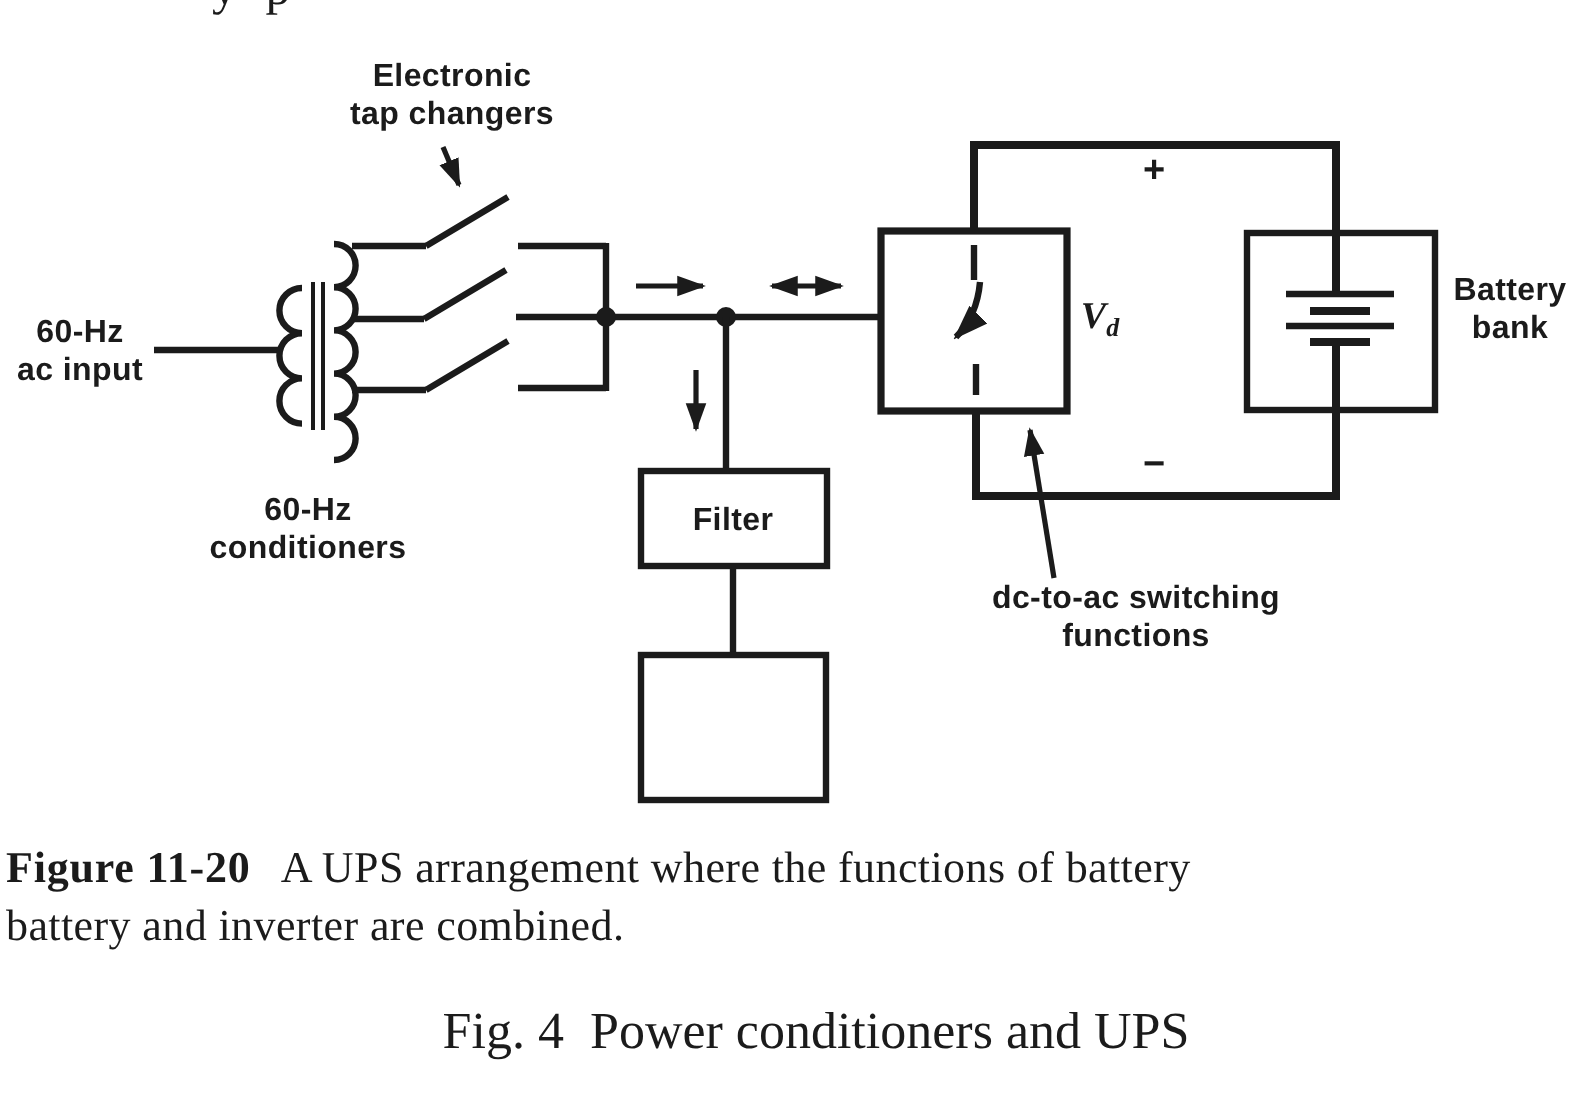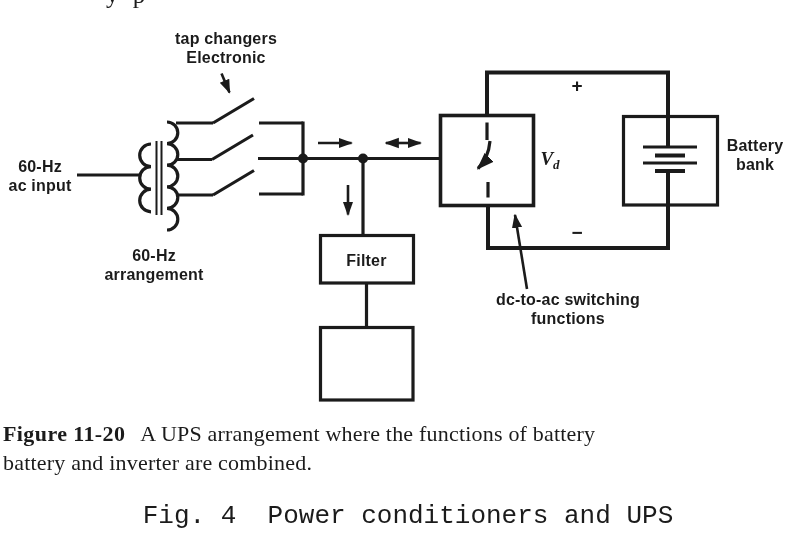--- a/index.html
+++ b/index.html
@@ -34,21 +34,21 @@
     font-size:25px;letter-spacing:4px;white-space:pre;
   }
   .caption{
     position:absolute;left:3px;top:419px;width:784px;
     font-family:"Liberation Serif",serif;font-size:22px;line-height:29px;
     letter-spacing:.2px;
   }
   .caption .fignum{font-weight:bold;margin-right:15px;letter-spacing:.4px;}
   .figtitle{
     position:absolute;left:26px;top:501px;width:764px;text-align:center;
-    font-family:Liberation Mono, monospace;font-size:26px;white-space:pre;
+    font-family:Liberation Serif, serif;font-size:26px;white-space:pre;
   }
 </style>
 </head>
 <body>
 
 <div class="page">
 
   <svg width="790" height="548" viewBox="0 0 790 548">
     <defs>
       <marker id="ah" viewBox="0 0 10 10" refX="9" refY="5" markerWidth="5.5" markerHeight="5.5" orient="auto">
@@ -108,32 +108,32 @@
       <path class="w" d="M643,147 H697 M643,163 H697"></path>
       <path class="w w4" d="M655,155.5 H685 M655,171 H685"></path>
     </g>
   </svg>
 
   <div class="frag">
     <span>y p</span>
   </div>
 
   <div class="lbl" style="left:136px;top:29px;width:180px;">
+    <div>Electronic</div>
     <div>tap changers</div>
-    <div>Electronic</div>
   </div>
 
   <div class="lbl" style="left:-2px;top:157px;width:84px;">
     <div>60-Hz</div>
     <div>ac input</div>
   </div>
 
   <div class="lbl" style="left:74px;top:246px;width:160px;">
     <div>60-Hz</div>
-    <div>arrangement</div>
+    <div>conditioners</div>
   </div>
 
   <div class="lbl" style="left:320px;top:251px;width:93px;">Filter</div>
 
   <div class="lbl" style="left:320px;top:340px;width:93px;">
   </div>
 
   <div class="sign" style="left:565px;top:75px;">+</div>
   <div class="sign" style="left:565px;top:222px;">−</div>
 

